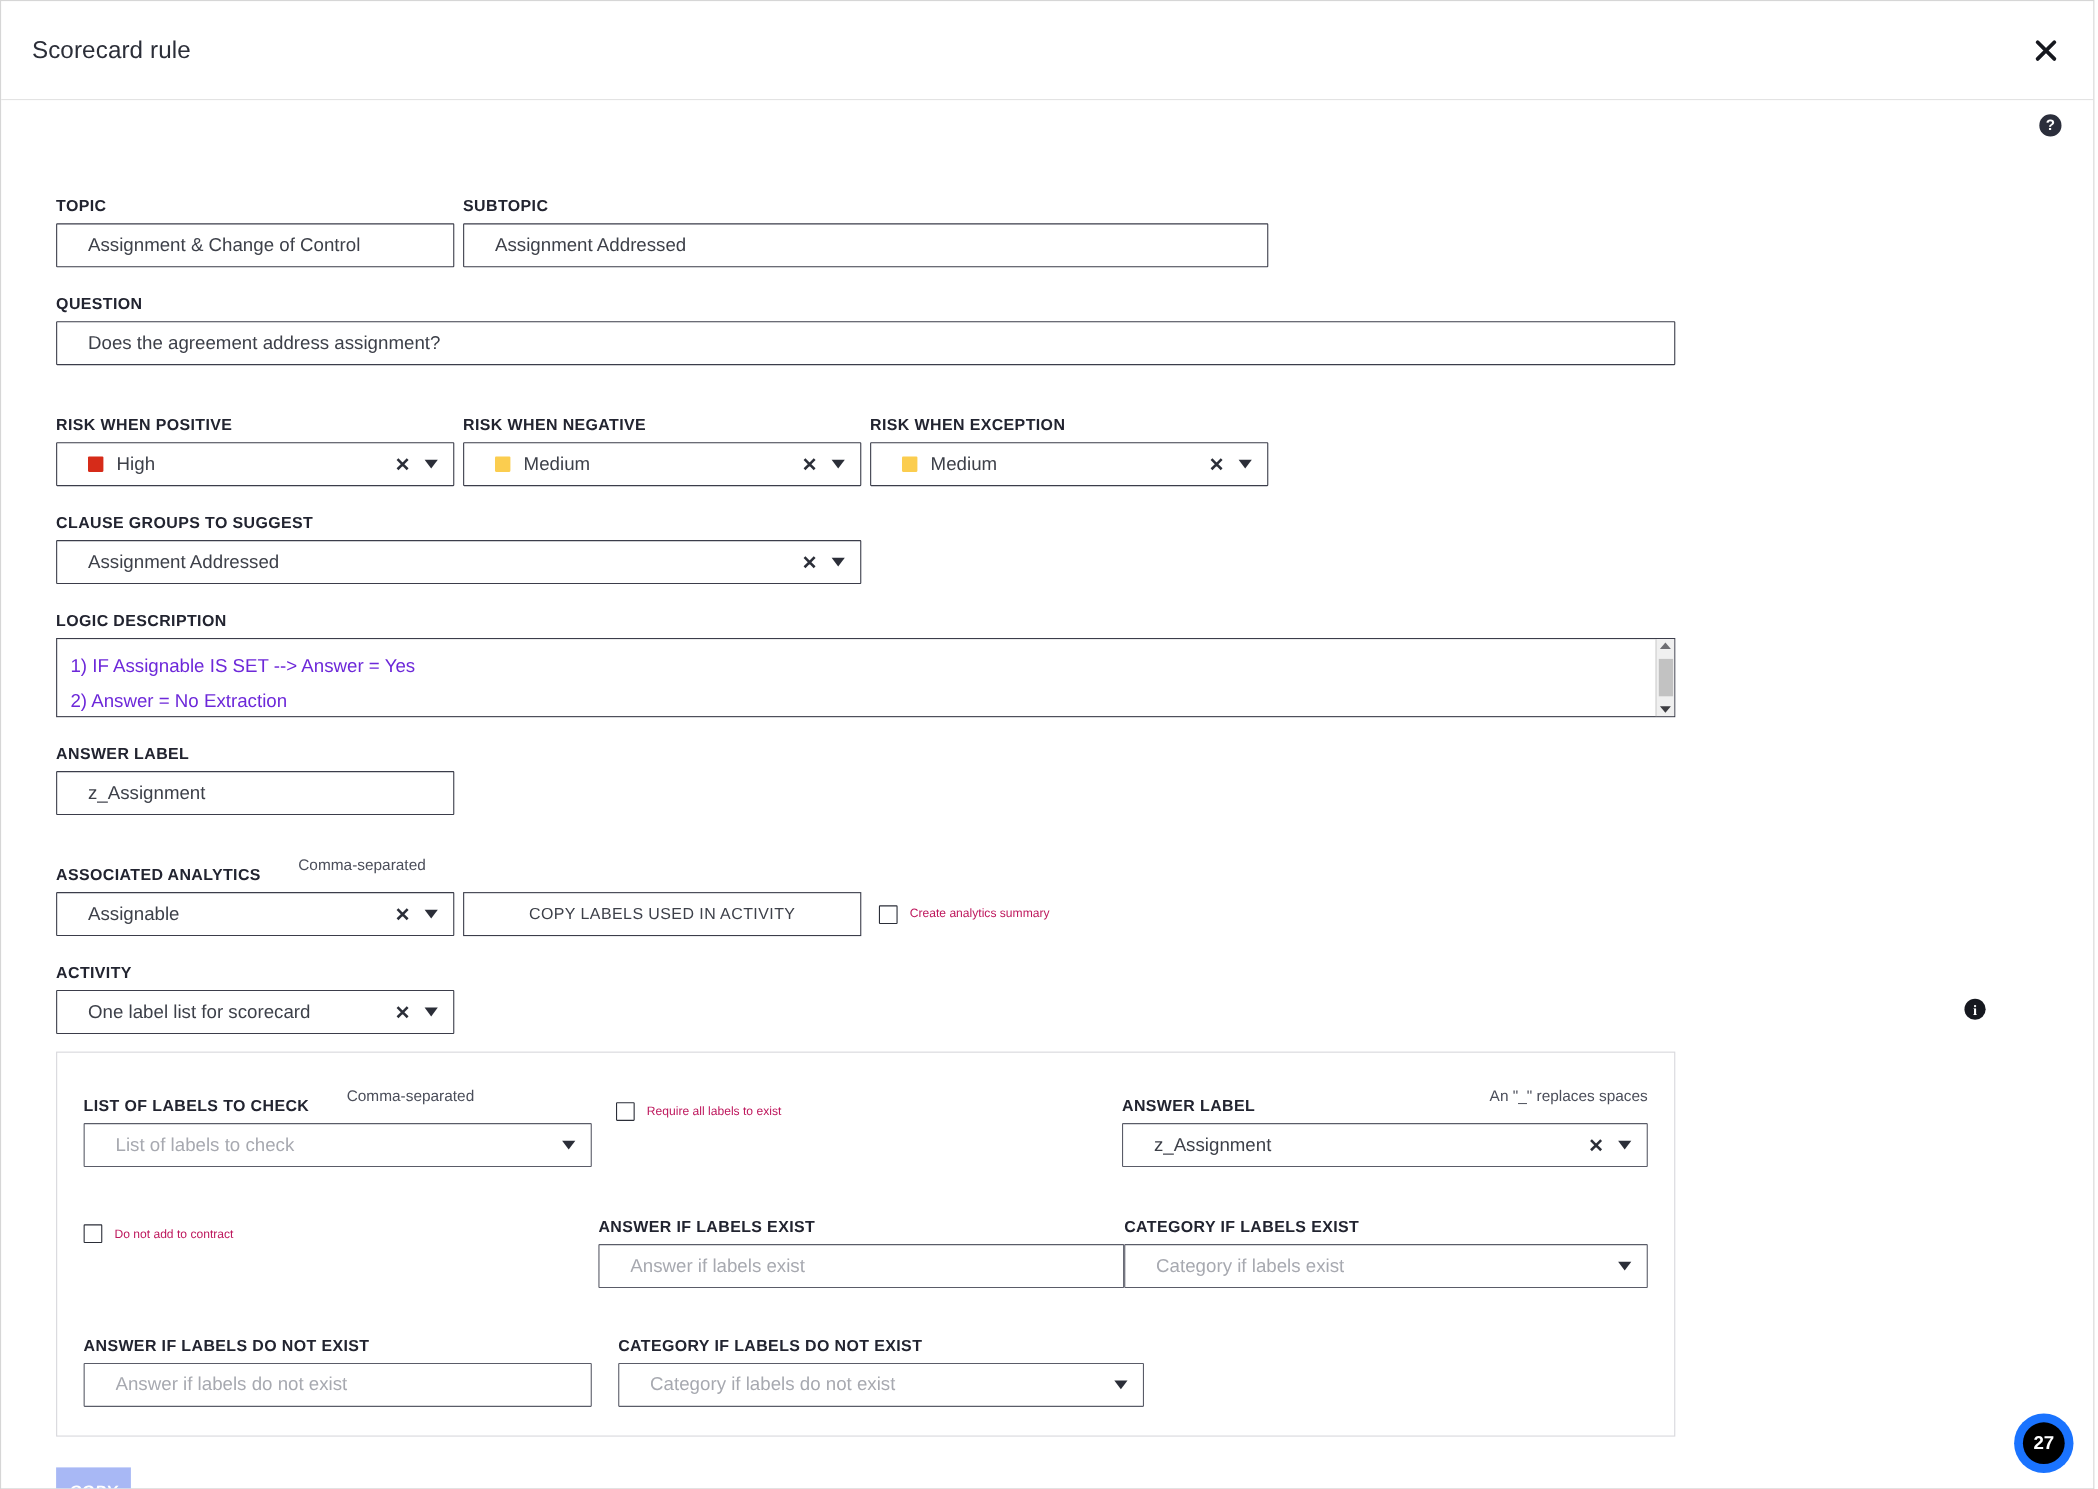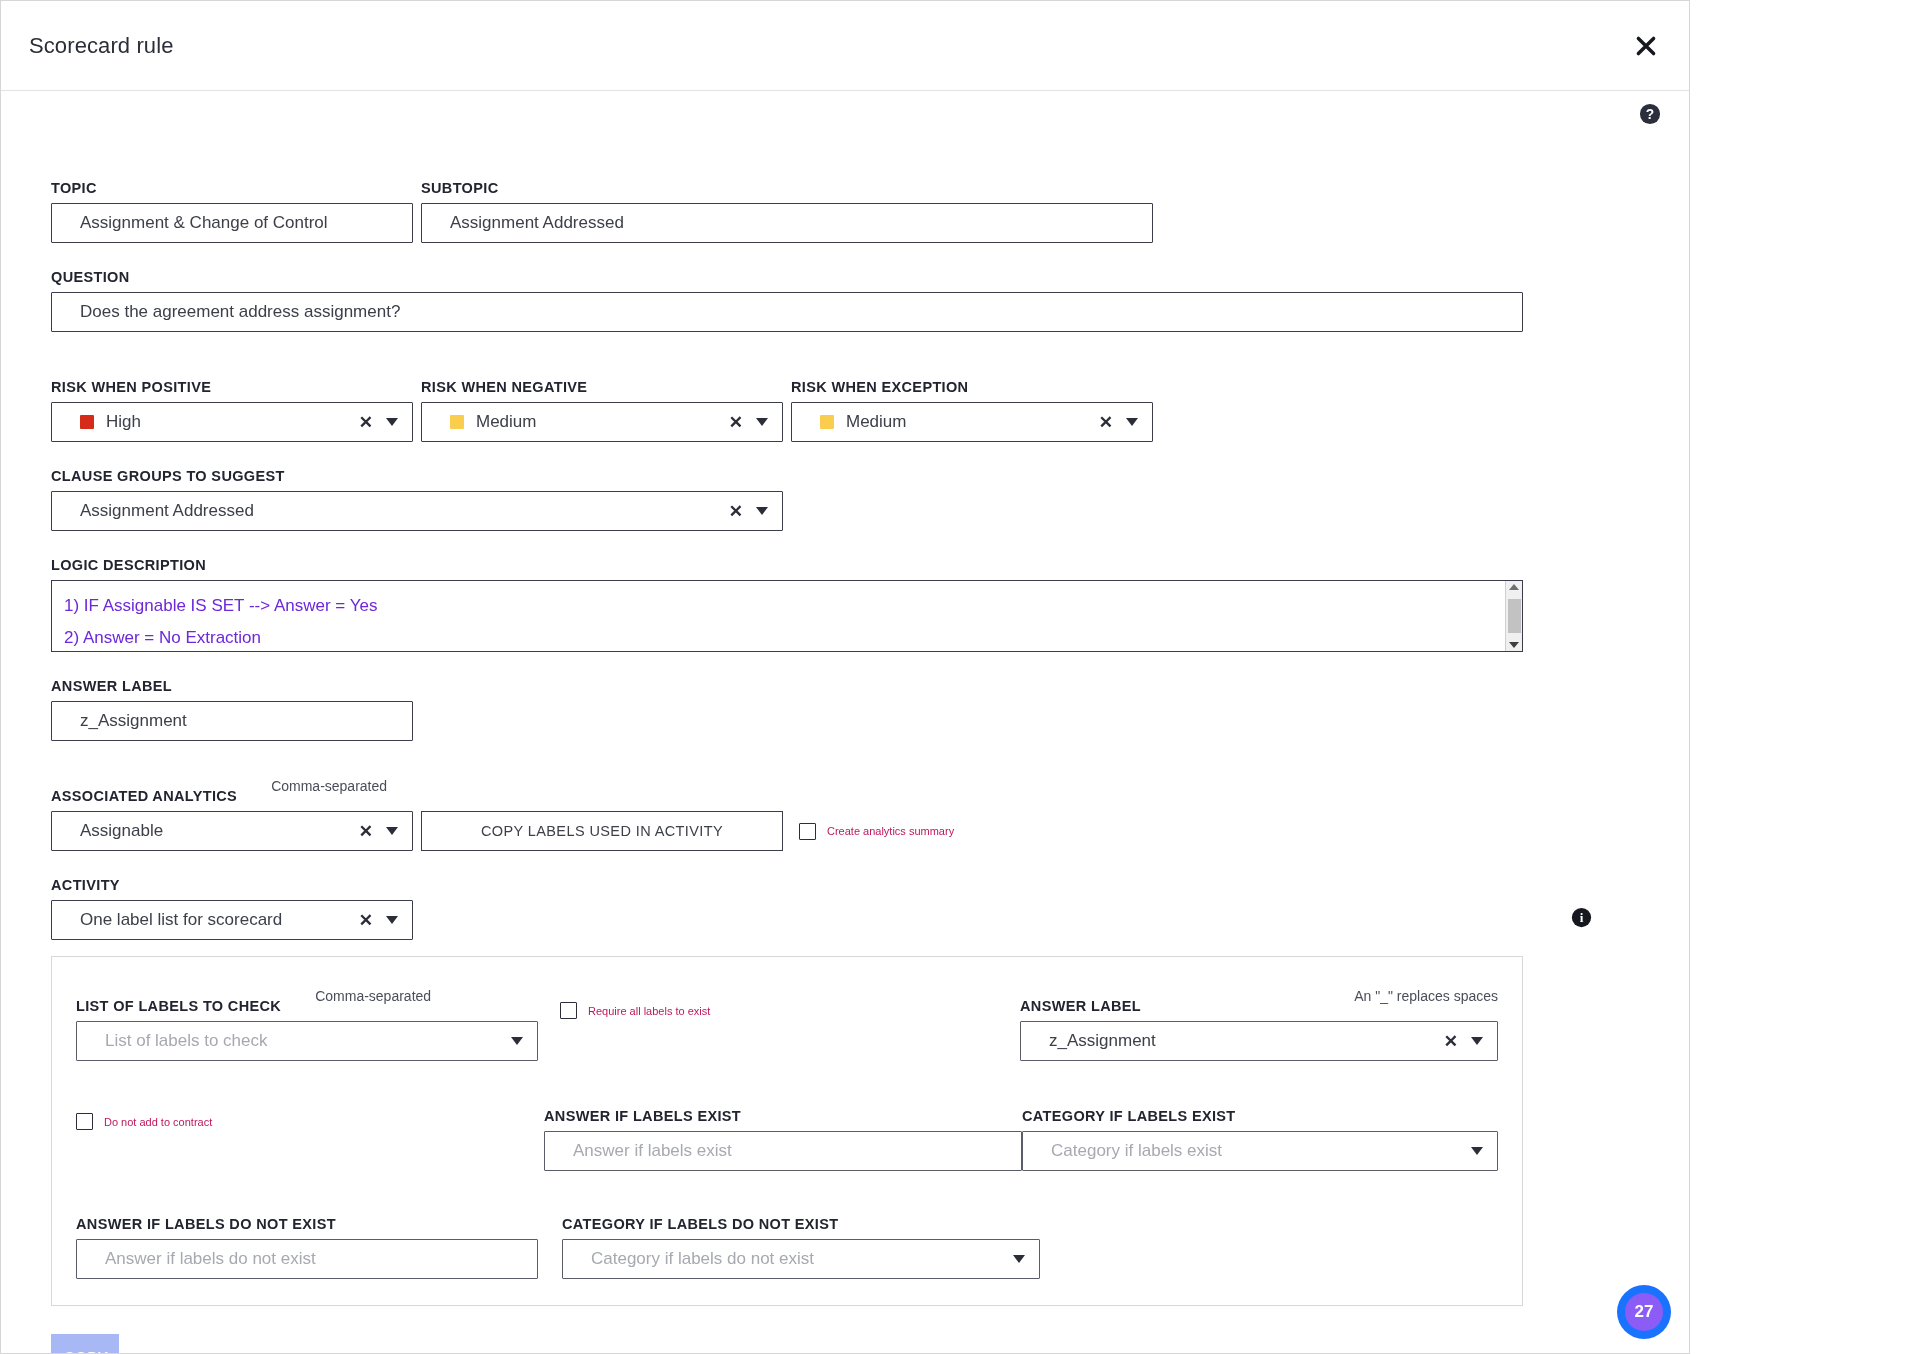--- a/index.html
+++ b/index.html
@@ -3,21 +3,21 @@
 <meta charset="utf-8">
 <style>
   * { box-sizing: border-box; }
   html, body {
     margin: 0; padding: 0;
     background: #ffffff;
     font-family: "Liberation Sans", sans-serif;
   }
   .app {
     position: relative;
-    width: 1690px;
+    width: 1904px;
     height: 1354px;
     background: #ffffff;
     border: 1px solid #d6d6d6;
     overflow: hidden;
   }
 
   
   .titlebar {
     position: relative;
     height: 90px;
@@ -271,21 +271,21 @@
     border-radius: 50%;
     background: #1a73ff;
     display: flex;
     align-items: center;
     justify-content: center;
     cursor: pointer;
   }
   .badge-inner {
     width: 38px; height: 38px;
     border-radius: 50%;
-    background: #8b5cf6;
+    background: #000000;
     display: flex;
     align-items: center;
     justify-content: center;
     color: #ffffff;
     font-size: 17px;
     font-weight: 700;
   }
 </style>
 </head>
 <body>

